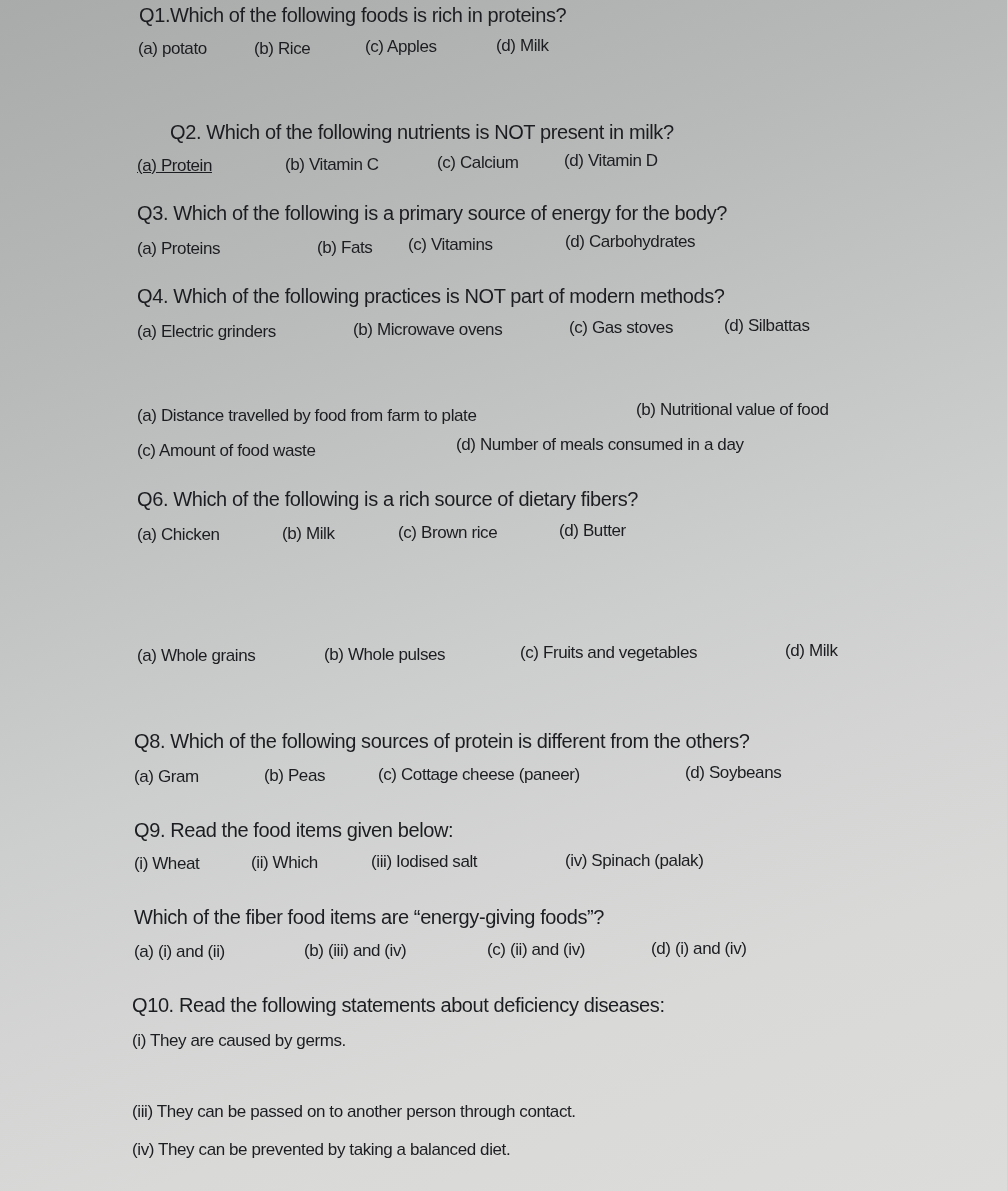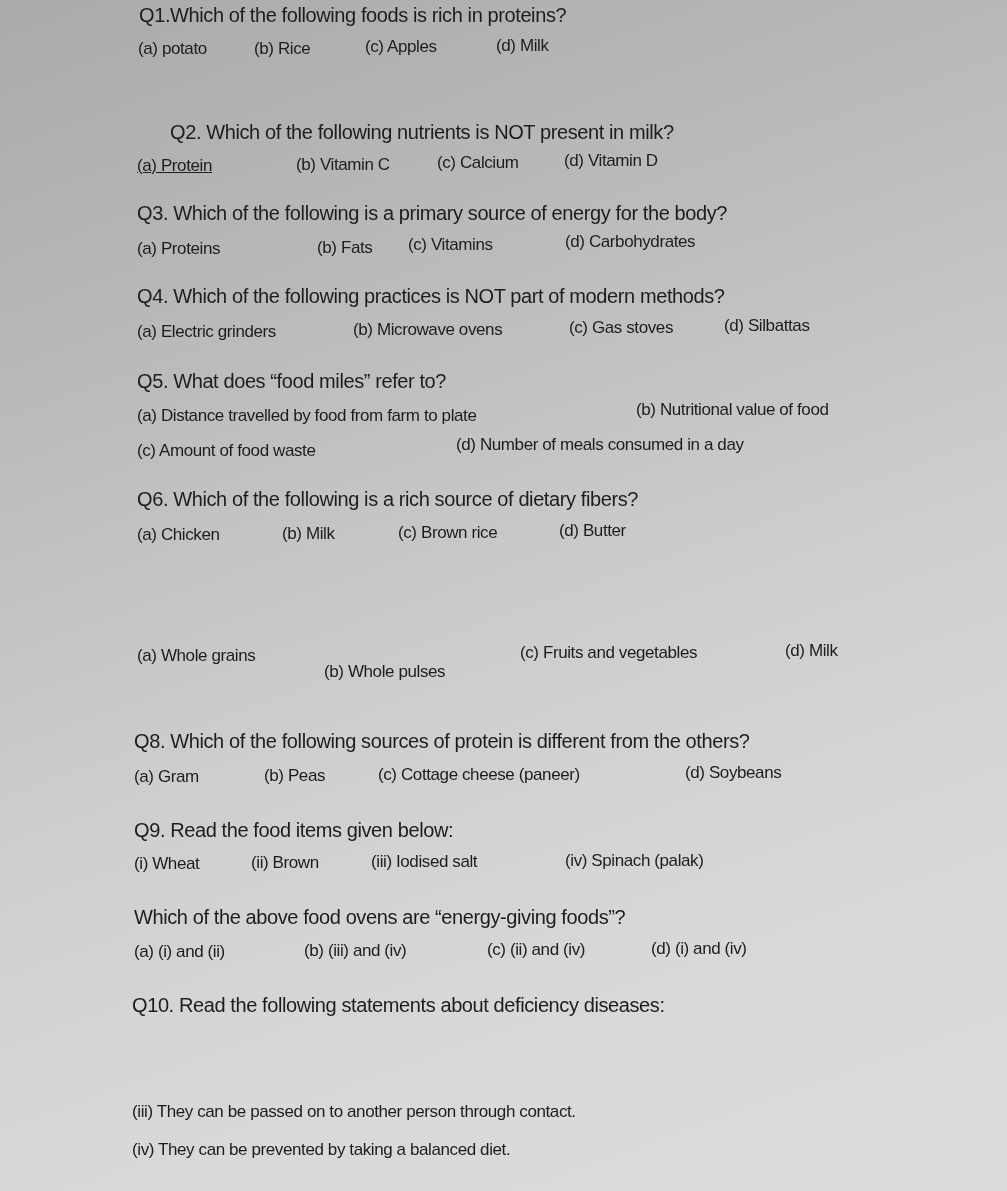--- a/index.html
+++ b/index.html
@@ -43,67 +43,67 @@
 <div class="sheet">
 
   <div class="line" style="left:139px; top:4px;">Q1.Which of the following foods is rich in proteins?</div>
   <div class="opt" style="left:138px; top:39px;">(a) potato</div>
   <div class="opt" style="left:254px; top:39px;">(b) Rice</div>
   <div class="opt" style="left:365px; top:37px;">(c) Apples</div>
   <div class="opt" style="left:496px; top:36px;">(d) Milk</div>
 
   <div class="line" style="left:137px; top:121px;margin-left:33px;">Q2. Which of the following nutrients is NOT present in milk?</div>
   <div class="opt" style="left:137px; top:156px;text-decoration:underline;">(a) Protein</div>
-  <div class="opt" style="left:296px; top:155px;">(b) Vitamin C</div>
+  <div class="opt" style="left:285px; top:155px;">(b) Vitamin C</div>
   <div class="opt" style="left:437px; top:153px;">(c) Calcium</div>
   <div class="opt" style="left:564px; top:151px;">(d) Vitamin D</div>
 
   <div class="line" style="left:137px; top:202px;">Q3. Which of the following is a primary source of energy for the body?</div>
   <div class="opt" style="left:137px; top:239px;">(a) Proteins</div>
   <div class="opt" style="left:281px; top:238px;margin-left:36px;">(b) Fats</div>
   <div class="opt" style="left:408px; top:235px;">(c) Vitamins</div>
   <div class="opt" style="left:565px; top:232px;">(d) Carbohydrates</div>
 
   <div class="line" style="left:137px; top:285px;">Q4. Which of the following practices is NOT part of modern methods?</div>
   <div class="opt" style="left:137px; top:322px;">(a) Electric grinders</div>
   <div class="opt" style="left:353px; top:320px;">(b) Microwave ovens</div>
   <div class="opt" style="left:569px; top:318px;">(c) Gas stoves</div>
   <div class="opt" style="left:724px; top:316px;">(d) Silbattas</div>
 
-  <div class="line" style="left:137px; top:370px;">Q5. What does “food miles” refer to?</div>
   <div class="opt" style="left:137px; top:406px;">(a) Distance travelled by food from farm to plate</div>
   <div class="opt" style="left:636px; top:400px;">(b) Nutritional value of food</div>
   <div class="opt" style="left:137px; top:441px;">(c) Amount of food waste</div>
   <div class="opt" style="left:456px; top:435px;">(d) Number of meals consumed in a day</div>
 
   <div class="line" style="left:137px; top:488px;">Q6. Which of the following is a rich source of dietary fibers?</div>
   <div class="opt" style="left:137px; top:525px;">(a) Chicken</div>
   <div class="opt" style="left:282px; top:524px;">(b) Milk</div>
   <div class="opt" style="left:398px; top:523px;">(c) Brown rice</div>
   <div class="opt" style="left:559px; top:521px;">(d) Butter</div>
 
   <div class="opt" style="left:137px; top:646px;">(a) Whole grains</div>
-  <div class="opt" style="left:324px; top:645px;margin-top:17px;">(b) Whole pulses</div>
+  <div class="opt" style="left:324px; top:645px;">(b) Whole pulses</div>
   <div class="opt" style="left:520px; top:643px;">(c) Fruits and vegetables</div>
   <div class="opt" style="left:785px; top:641px;">(d) Milk</div>
 
   <div class="line" style="left:134px; top:730px;">Q8. Which of the following sources of protein is different from the others?</div>
   <div class="opt" style="left:134px; top:767px;">(a) Gram</div>
   <div class="opt" style="left:264px; top:766px;">(b) Peas</div>
   <div class="opt" style="left:378px; top:765px;">(c) Cottage cheese (paneer)</div>
   <div class="opt" style="left:685px; top:763px;">(d) Soybeans</div>
 
   <div class="line" style="left:134px; top:819px;">Q9. Read the food items given below:</div>
   <div class="opt" style="left:134px; top:854px;">(i) Wheat</div>
-  <div class="opt" style="left:251px; top:853px;">(ii) Brown</div>
+  <div class="opt" style="left:251px; top:853px;">(ii) Which</div>
   <div class="opt" style="left:371px; top:852px;">(iii) Iodised salt</div>
   <div class="opt" style="left:565px; top:851px;">(iv) Spinach (palak)</div>
-  <div class="line" style="left:134px; top:906px;">Which of the above food ovens are “energy-giving foods”?</div>
+  <div class="line" style="left:134px; top:906px;">Which of the fiber food items are “energy-giving foods”?</div>
   <div class="opt" style="left:134px; top:942px;">(a) (i) and (ii)</div>
   <div class="opt" style="left:304px; top:941px;">(b) (iii) and (iv)</div>
   <div class="opt" style="left:487px; top:940px;">(c) (ii) and (iv)</div>
   <div class="opt" style="left:651px; top:939px;">(d) (i) and (iv)</div>
 
   <div class="line" style="left:132px; top:994px;">Q10. Read the following statements about deficiency diseases:</div>
+  <div class="opt" style="left:132px; top:1031px;">(i) They are caused by germs.</div>
   <div class="opt" style="left:132px; top:1102px;">(iii) They can be passed on to another person through contact.</div>
   <div class="opt" style="left:132px; top:1140px;">(iv) They can be prevented by taking a balanced diet.</div>
 
 </div>
 
 </body></html>

